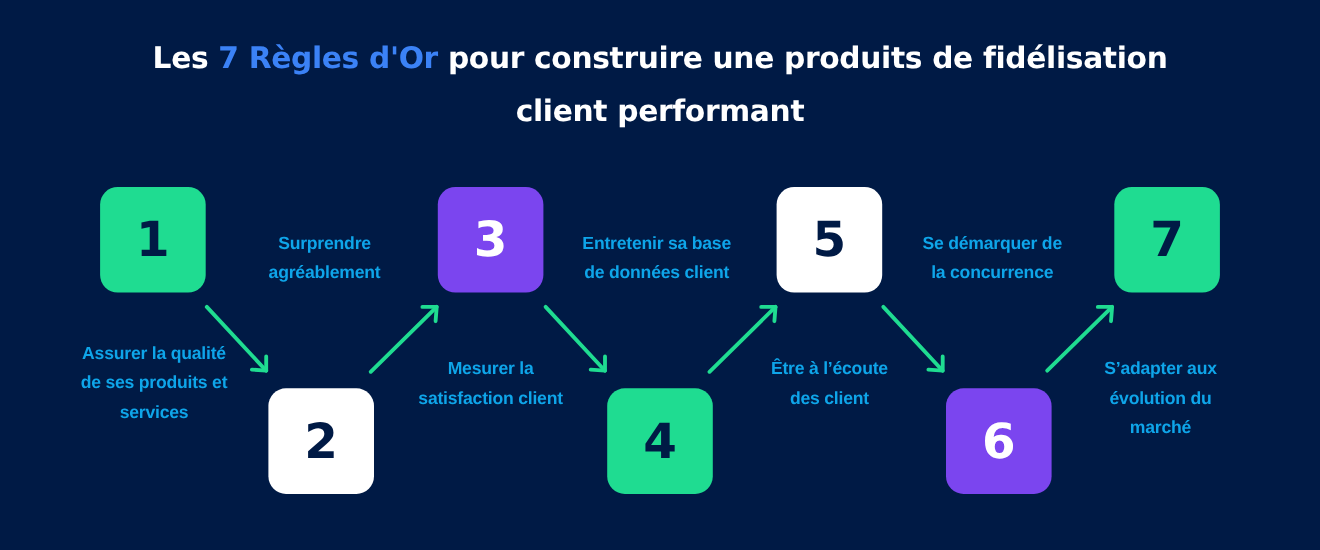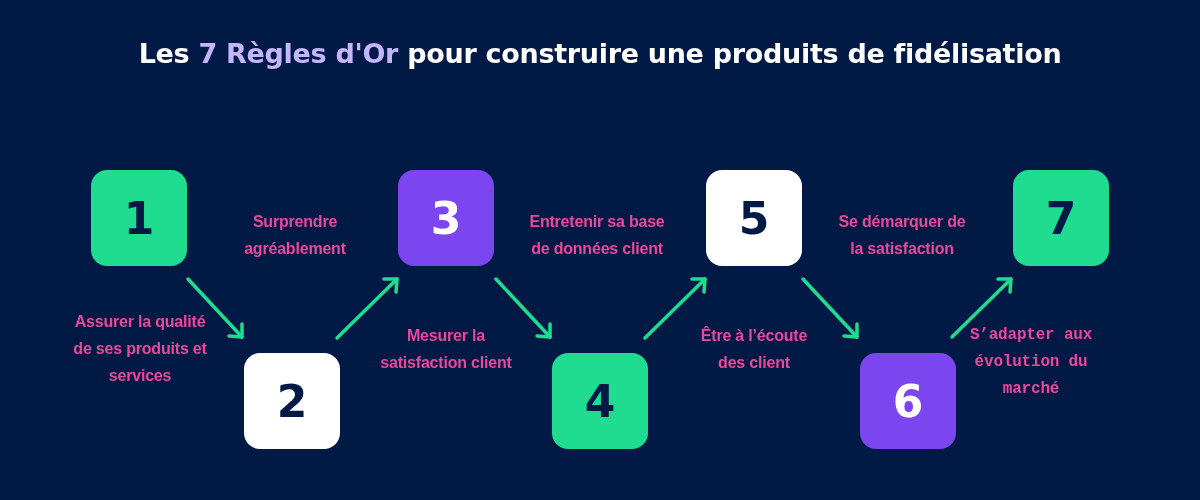--- a/index.html
+++ b/index.html
@@ -15,51 +15,52 @@
       left: 0; top: 30px;
       width: 1200px;
       text-align: center;
       color: #ffffff;
       font-family: "DejaVu Sans", sans-serif;
       font-weight: bold;
       font-size: 27px;
       line-height: 48px;
       letter-spacing: -0.3px;
     }
-    .title .accent { color: #c4b5fd; }
+    .title .accent { color: #3b82f6; }
     .box {
       position: absolute;
       width: 96px; height: 96px;
       border-radius: 16px;
       display: flex; align-items: center; justify-content: center;
       font-family: "DejaVu Sans", sans-serif;
       font-weight: bold;
       font-size: 44px;
     }
     .box.green { background: #1fdc91; color: #001a45; }
     .box.white { background: #ffffff; color: #001a45; }
     .box.purple { background: #7b45ef; color: #ffffff; }
     .label {
       position: absolute;
-      color: #ec4899;
+      color: #0ea5e9;
       font-family: "Liberation Sans", sans-serif;
       font-weight: bold;
       font-size: 16px;
       line-height: 27px;
       text-align: center;
       white-space: pre-line;
       letter-spacing: -0.2px;
     }
     svg.arrows { position: absolute; left: 0; top: 0; width: 1200px; height: 500px; pointer-events: none; }
   </style>
 </head>
 <body>
 
 <div class="title">
   <div><span>Les </span><span class="accent">7 Règles d'Or</span><span> pour construire une produits de fidélisation</span></div>
+  <div>client performant</div>
 </div>
 
 <div class="box green" style="left:91px; top:170px;">1</div>
 <div class="box white" style="left:244px; top:353px;">2</div>
 <div class="box purple" style="left:398px; top:170px;">3</div>
 <div class="box green" style="left:552px; top:353px;">4</div>
 <div class="box white" style="left:706px; top:170px;">5</div>
 <div class="box purple" style="left:860px; top:353px;">6</div>
 <div class="box green" style="left:1013px; top:170px;">7</div>
 
@@ -68,22 +69,22 @@
 services</div>
 <div class="label" style="left:205px; top:208px; width:180px;">Surprendre
 agréablement</div>
 <div class="label" style="left:356px; top:322px; width:180px;">Mesurer la
 satisfaction client</div>
 <div class="label" style="left:507px; top:208px; width:180px;">Entretenir sa base
 de données client</div>
 <div class="label" style="left:664px; top:322px; width:180px;">Être à l’écoute
 des client</div>
 <div class="label" style="left:812px; top:208px; width:180px;">Se démarquer de
-la satisfaction</div>
-<div class="label" style="left:941px; top:322px; width:180px;font-family:Liberation Mono, monospace;">S’adapter aux
+la concurrence</div>
+<div class="label" style="left:965px; top:322px; width:180px;">S’adapter aux
 évolution du
 marché</div>
 
 <svg class="arrows" viewBox="0 0 1200 500">
   <g stroke="#1fdc91" stroke-width="3.5" fill="none" stroke-linecap="round" stroke-linejoin="round">
     <g>
       <line x1="188" y1="279" x2="242" y2="337"></line>
       <polyline points="229,336 242,337 242,324"></polyline>
     </g>
     <g>

